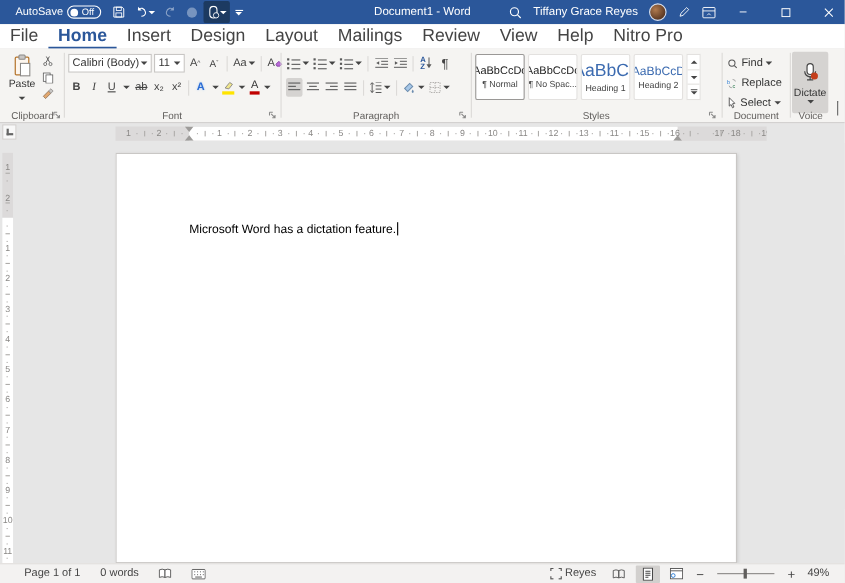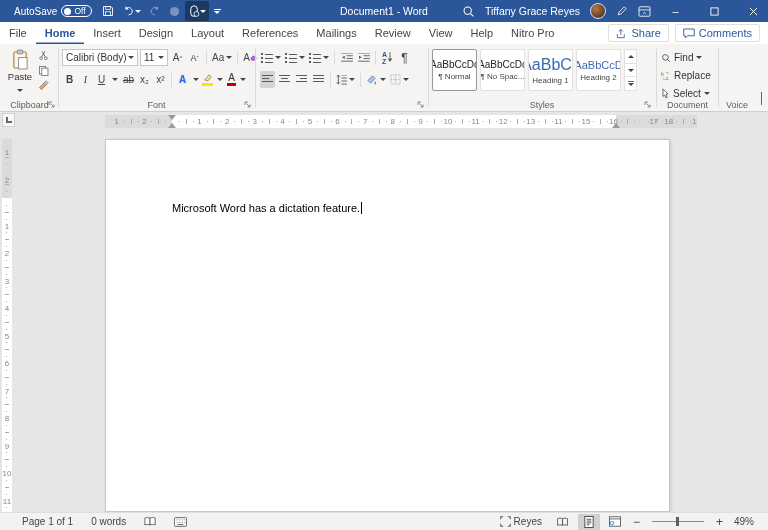--- a/index.html
+++ b/index.html
@@ -19,21 +19,21 @@
   .dd{width:0;height:0;border-left:3px solid transparent;border-right:3px solid transparent;border-top:3px solid #444;display:inline-block}
   .dd.w{border-top-color:#fff}
   .tb-title{position:absolute;left:0;right:0;text-align:center;font-size:10.5px;pointer-events:none}
   .tb-right{margin-left:auto;display:flex;align-items:center;gap:10px;padding-right:0}
   .username{font-size:10.5px}
   .avatar{width:16px;height:16px;border-radius:50%;background:radial-gradient(circle at 35% 35%,#b07a4e,#5d3a24 70%);border:1px solid #d8e0ee}
   .winbtn{width:29px;height:22px;display:flex;align-items:center;justify-content:center;font-size:11px;color:#fff}
 
   
   #tabrow{position:absolute;top:22px;left:0;right:0;height:22px;background:#fff;display:flex;align-items:center}
-  .tab{padding:12px 9px;height:22px;display:flex;align-items:center;color:#444;font-size:11px;cursor:default}
+  .tab{padding:12px 9px;height:22px;display:flex;align-items:center;color:#444;font-size:16px;cursor:default}
   .tab.active{color:#2b579a;font-weight:bold;box-shadow:inset 0 -2.5px 0 #2b579a}
   .tr-right{margin-left:auto;display:flex;align-items:center;gap:6px;padding-right:8px}
   .mini-btn{display:flex;align-items:center;gap:4px;border:1px solid #e1dfdd;background:#fff;border-radius:2px;height:18px;padding:0 7px;color:#2b579a;font-size:11px}
 
   
   #ribbon{position:absolute;top:44px;left:0;right:0;height:68px;background:#f5f4f2;border-bottom:1px solid #d0cecc}
   .rgroup{position:absolute;top:0;bottom:0}
   .glabel{position:absolute;bottom:1px;left:0;right:0;text-align:center;font-size:9px;color:#605e5c}
   .launcher{position:absolute;bottom:2px;right:1px;width:8px;height:8px;opacity:.75}
   .gdivider{position:absolute;top:4px;bottom:4px;width:1px;background:#dcdad8}
@@ -186,41 +186,25 @@
     </span>
   </div>
 </div>
 
 <div id="tabrow">
   <span class="tab">File</span>
   <span class="tab active">Home</span>
   <span class="tab">Insert</span>
   <span class="tab">Design</span>
   <span class="tab">Layout</span>
-  <span class="tab">References</span>
   <span class="tab">Mailings</span>
   <span class="tab">Review</span>
   <span class="tab">View</span>
   <span class="tab">Help</span>
   <span class="tab">Nitro Pro</span>
-  <div class="tr-right">
-    <span class="mini-btn">
-      <svg width="11" height="11" viewBox="0 0 16 16">
-          <path d="M2 9 V14 H12 V9" fill="none" stroke="#2b579a" stroke-width="1.2"></path>
-          <path d="M7 10 V2 M4 5 L7 2 L10 5" fill="none" stroke="#2b579a" stroke-width="1.2"></path>
-        </svg>
-      <span>Share</span>
-    </span>
-    <span class="mini-btn">
-      <svg width="12" height="11" viewBox="0 0 16 14">
-          <path d="M1 1 H15 V10 H6 L3 13 V10 H1 Z" fill="none" stroke="#2b579a" stroke-width="1.2"></path>
-        </svg>
-      <span>Comments</span>
-    </span>
-  </div>
 </div>
 
 <div id="ribbon">
 
   <div class="rgroup" style="left:2px;width:55px">
     <div style="position:absolute;left:4px;top:5px;width:28px;text-align:center">
       <svg width="17" height="21" viewBox="0 0 18 22" style="margin:0 auto">
         <rect x="2" y="3" width="13" height="17" rx="1" fill="#fdf6ee" stroke="#b6772f" stroke-width="1.2"></rect>
         <rect x="5.5" y="1" width="6" height="4" rx="1" fill="#c8c6c4" stroke="#8a8886"></rect>
         <rect x="7" y="9" width="9" height="12" fill="#fff" stroke="#8a8886"></rect>
@@ -391,20 +375,21 @@
           </svg>
           <span class="dd" style="margin-left:2px"></span>
         </span>
       <span class="rib-ic">
           <svg width="11" height="11" viewBox="0 0 12 12">
             <path d="M1 1 H11 V11 H1 Z M6 1 V11 M1 6 H11" stroke="#b5b3b1" fill="none" stroke-dasharray="1.5 1"></path>
           </svg>
           <span class="dd" style="margin-left:2px"></span>
         </span>
     </div>
+    <div class="glabel">Paragraph</div>
     <span class="launcher">
         <svg width="8" height="8" viewBox="0 0 8 8">
           <path d="M1 1 H4 M1 1 V4 M2.5 2.5 L6 6 M6 3.5 V6 H3.5" stroke="#666" fill="none"></path>
         </svg>
       </span>
   </div>
   <div class="gdivider" style="left:428px"></div>
 
   <div class="rgroup" style="left:431px;width:222px">
     <div style="position:absolute;top:5px;left:1px;display:flex;gap:3px">
@@ -470,20 +455,31 @@
           </svg>
         <span>Select</span>
           <span class="dd"></span>
       </span>
     </div>
     <div class="glabel">Document</div>
   </div>
   <div class="gdivider" style="left:718px"></div>
 
   <div class="rgroup" style="left:720px;width:34px">
+    <div class="dictate-btn" style="position:absolute;top:3px;left:0">
+      <svg width="17" height="22" viewBox="0 0 24 30">
+        <rect x="8" y="2" width="8" height="14" rx="4" fill="#fff" stroke="#444" stroke-width="1.5"></rect>
+        <path d="M5 12 a7 7 0 0 0 14 0" fill="none" stroke="#444" stroke-width="1.5"></path>
+        <line x1="12" y1="19" x2="12" y2="23" stroke="#444" stroke-width="1.5"></line>
+        <line x1="8" y1="23" x2="16" y2="23" stroke="#444" stroke-width="1.5"></line>
+        <circle cx="17.5" cy="18" r="4.5" fill="#c43e1c"></circle>
+      </svg>
+      <span>Dictate</span>
+      <span class="dd"></span>
+    </div>
     <div class="glabel">Voice</div>
   </div>
 
   <span style="position:absolute;right:6px;bottom:6px"><span class="chev-up"></span></span>
 </div>
 
 <div id="rulerband">
   <div class="tabsel">
       <i></i>
     </div>

